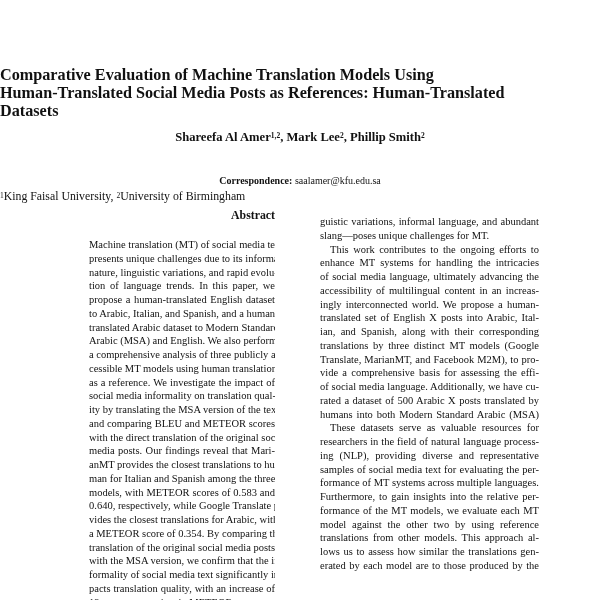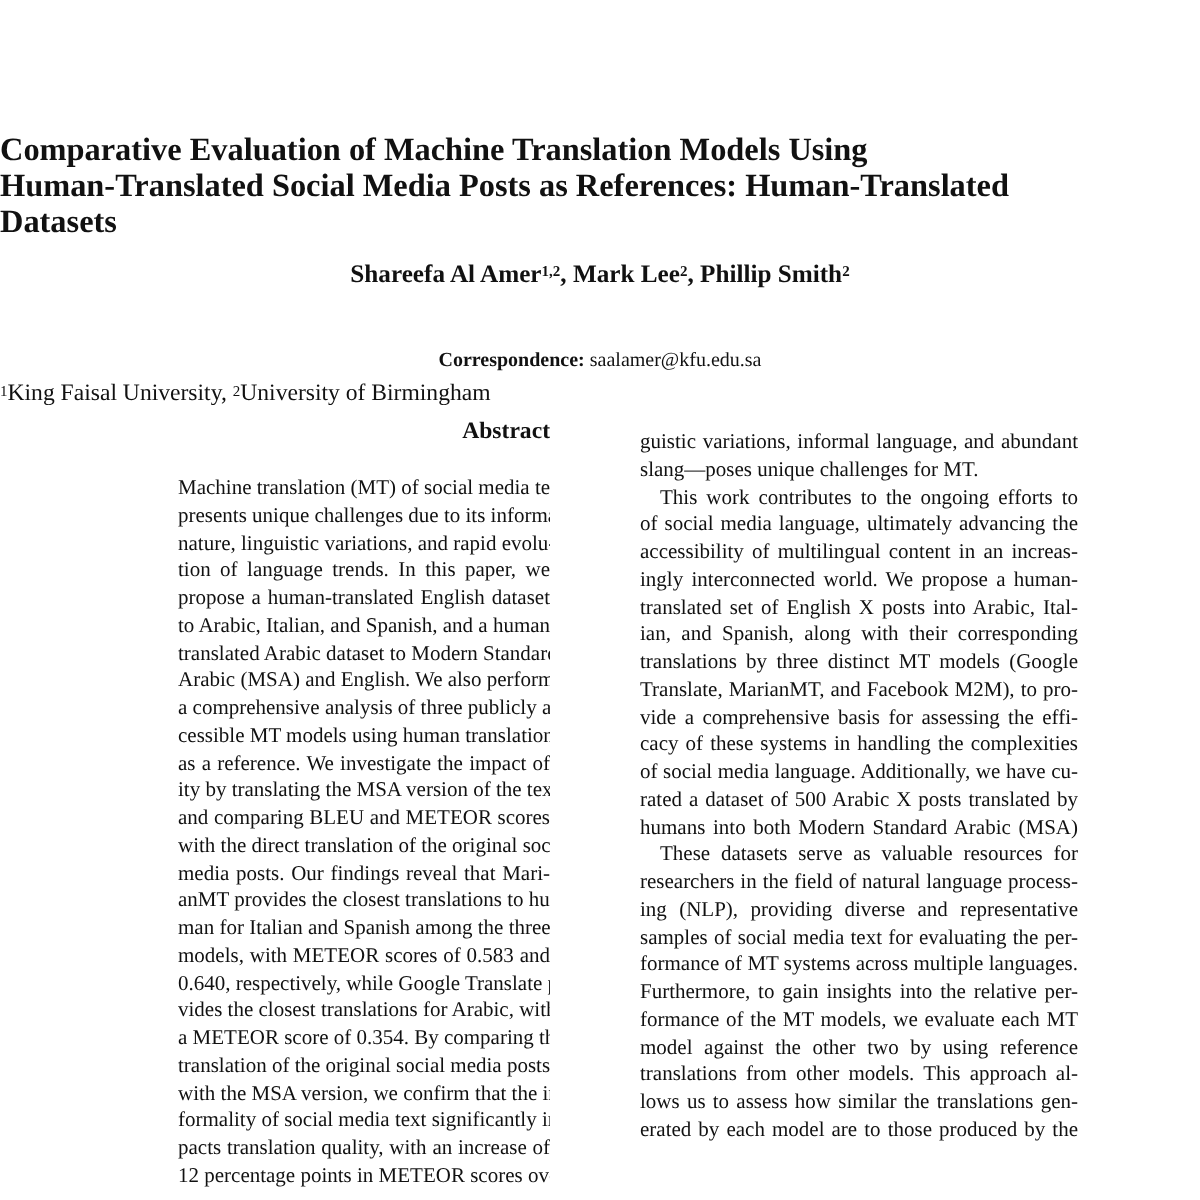--- a/index.html
+++ b/index.html
@@ -53,49 +53,50 @@
     <span class="ln">presents unique challenges due to its informal</span>
     <span class="ln">nature, linguistic variations, and rapid evolu-</span>
     <span class="ln">tion of language trends.  In this paper, we</span>
     <span class="ln">propose a human-translated English dataset</span>
     <span class="ln">to Arabic, Italian, and Spanish, and a human-</span>
     <span class="ln">translated Arabic dataset to Modern Standard</span>
     <span class="ln">Arabic (MSA) and English. We also perform</span>
     <span class="ln">a comprehensive analysis of three publicly ac-</span>
     <span class="ln">cessible MT models using human translations</span>
     <span class="ln">as a reference.  We investigate the impact of</span>
+    <span class="ln">social media informality on translation qual-</span>
     <span class="ln">ity by translating the MSA version of the text</span>
     <span class="ln">and comparing BLEU and METEOR scores</span>
     <span class="ln">with the direct translation of the original social</span>
     <span class="ln">media posts.  Our findings reveal that Mari-</span>
     <span class="ln">anMT provides the closest translations to hu-</span>
     <span class="ln">man for Italian and Spanish among the three</span>
     <span class="ln">models, with METEOR scores of 0.583 and</span>
     <span class="ln">0.640, respectively, while Google Translate pro-</span>
     <span class="ln">vides the closest translations for Arabic, with</span>
     <span class="ln">a METEOR score of 0.354. By comparing the</span>
     <span class="ln">translation of the original social media posts</span>
     <span class="ln">with the MSA version, we confirm that the in-</span>
     <span class="ln">formality of social media text significantly im-</span>
     <span class="ln">pacts translation quality, with an increase of</span>
     <span class="ln">12 percentage points in METEOR scores over</span>
   </div>
 <div class="col right" id="rightcol">
     <span class="ln">guistic variations, informal language, and abundant</span>
     <span class="ln last">slang—poses unique challenges for MT.</span>
     <span class="ln indent">This work contributes to the ongoing efforts to</span>
+    <span class="ln">enhance MT systems for handling the intricacies</span>
     <span class="ln">of social media language, ultimately advancing the</span>
     <span class="ln">accessibility of multilingual content in an increas-</span>
     <span class="ln">ingly interconnected world. We propose a human-</span>
     <span class="ln">translated set of English X posts into Arabic, Ital-</span>
     <span class="ln">ian, and Spanish, along with their corresponding</span>
     <span class="ln">translations by three distinct MT models (Google</span>
     <span class="ln">Translate, MarianMT, and Facebook M2M), to pro-</span>
     <span class="ln">vide a comprehensive basis for assessing the effi-</span>
-    <span class="ln">cacy of these systems in handling the complexities</span>
     <span class="ln">of social media language. Additionally, we have cu-</span>
     <span class="ln">rated a dataset of 500 Arabic X posts translated by</span>
     <span class="ln">humans into both Modern Standard Arabic (MSA)</span>
     <span class="ln indent">These datasets serve as valuable resources for</span>
     <span class="ln">researchers in the field of natural language process-</span>
     <span class="ln">ing (NLP), providing diverse and representative</span>
     <span class="ln">samples of social media text for evaluating the per-</span>
     <span class="ln">formance of MT systems across multiple languages.</span>
     <span class="ln">Furthermore, to gain insights into the relative per-</span>
     <span class="ln">formance of the MT models, we evaluate each MT</span>

